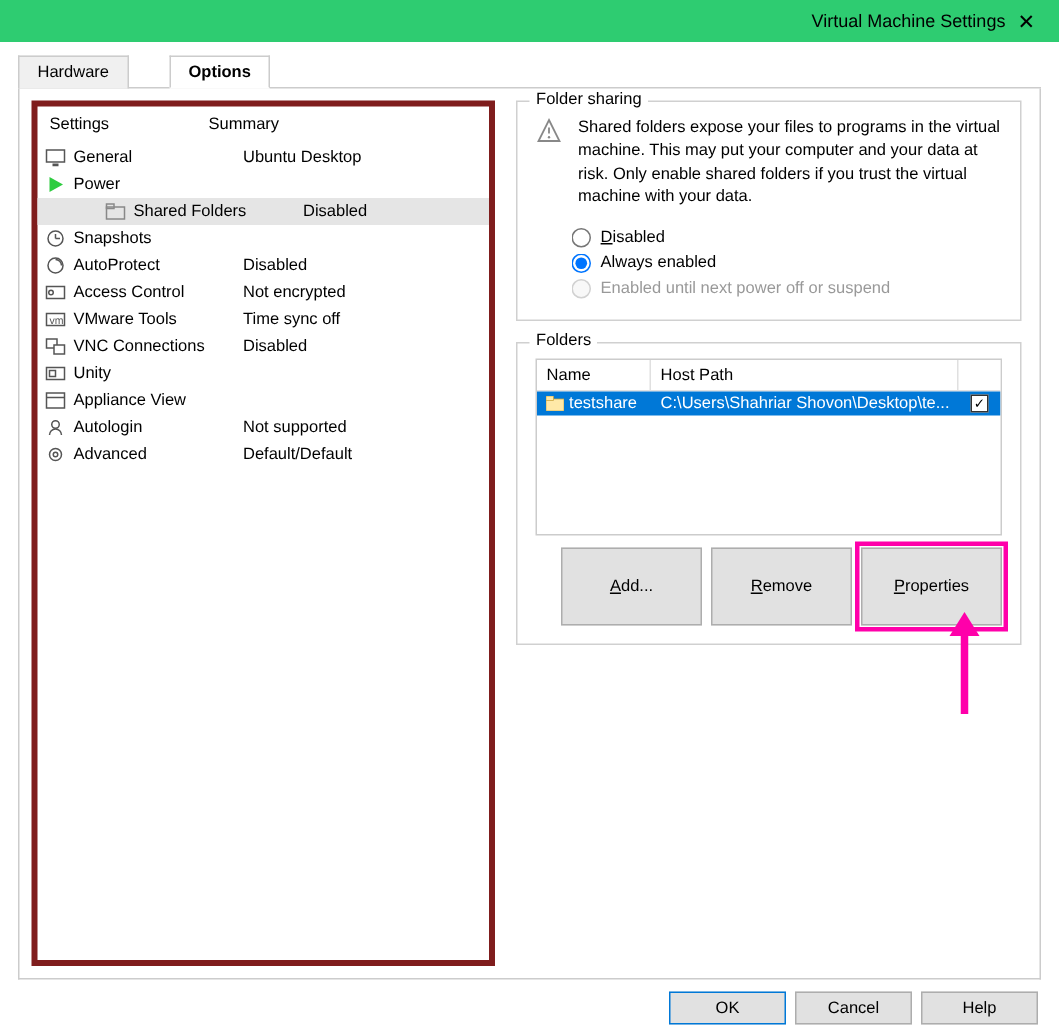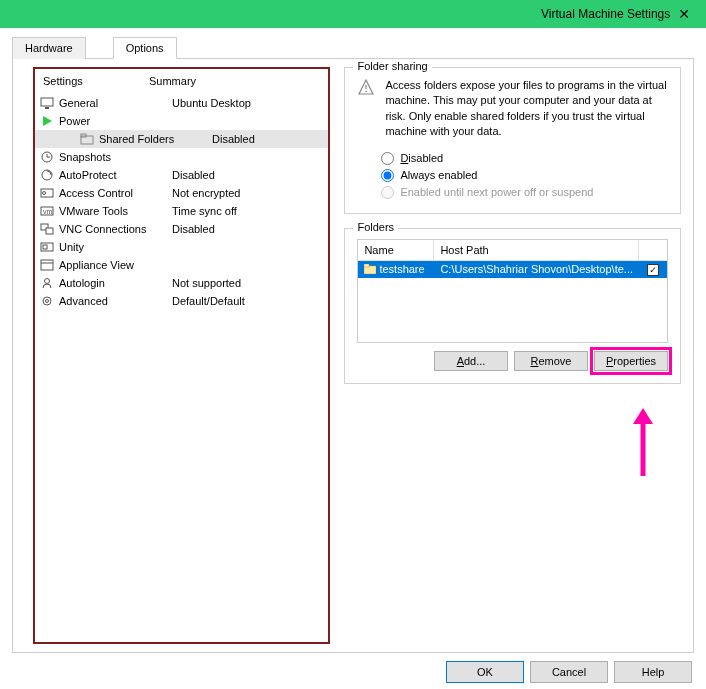--- a/index.html
+++ b/index.html
@@ -6,25 +6,25 @@
     body { font-family: "Segoe UI", Tahoma, sans-serif; font-size: 11px; background: #fff; width: 706px; height: 689px; overflow: hidden; }
     
     .titlebar { background: #2ecc71; height: 28px; display: flex; align-items: center; padding: 0 8px; color: #000; }
     .titlebar-text { flex: 1; font-size: 12px; text-align: right; }
     .titlebar-close { font-size: 14px; cursor: pointer; padding: 0 8px; }
     
     .content { padding: 8px 12px 0 12px; }
     
     .tabs { display: flex; border-bottom: 1px solid #ccc; gap: 25px; }
     .tab { padding: 4px 12px; border: 1px solid #ccc; border-bottom: none; background: #f0f0f0; cursor: pointer; margin-right: 2px; position: relative; top: 1px; }
-    .tab.active { background: #fff; border-bottom: 1px solid #fff; }
+    .tab.active { background: #fff; border-bottom: 1px solid #fff; font-weight: bold; }
     
     .panel { border: 1px solid #ccc; border-top: none; padding: 8px; display: flex; gap: 10px; height: 594px; }
     
-    .left-pane { width: 318px; border: 2px solid #7f1d1d; margin-left: 12px; }
+    .left-pane { width: 318px; border: 4px solid #7f1d1d; }
     .settings-header { display: flex; padding: 6px 4px; border-bottom: 1px solid transparent; }
     .settings-header .col1 { width: 110px; padding-left: 4px; }
     .settings-header .col2 { flex: 1; }
     
     .settings-row { display: flex; padding: 2px 4px; align-items: center; cursor: pointer; gap: 23px; }
     .settings-row.selected { background: #e5e5e5; padding-left: 44px; }
     .settings-row .icon { width: 16px; height: 14px; margin-right: 4px; display: inline-flex; align-items: center; justify-content: center; }
     .settings-row .col1 { width: 110px; display: flex; align-items: center; }
     .settings-row .col2 { flex: 1; }
     
@@ -35,35 +35,35 @@
     
     .warning-row { display: flex; gap: 10px; margin-bottom: 10px; }
     .warning-icon { flex-shrink: 0; }
     .warning-text { line-height: 1.4; }
     
     .radio-group { padding-left: 24px; }
     .radio-row { display: flex; align-items: center; padding: 2px 0; gap: 4px; }
     .radio-row.disabled { color: #999; }
     .radio-row input { margin-right: 2px; }
     
-    .folders-table { border: 1px solid #ccc; height: 104px; overflow: hidden; }
+    .folders-table { border: 1px solid #ccc; height: 118px; overflow: hidden; }
     .folders-thead { display: flex; background: #fff; border-bottom: 1px solid #e0e0e0; }
     .folders-th { padding: 4px 6px; border-right: 1px solid #e0e0e0; }
     .folders-th.name { width: 76px; }
     .folders-th.path { flex: 1; }
     .folders-th.chk { width: 28px; border-right: none; }
     .folders-row { display: flex; background: #0078d7; color: #fff; align-items: center; }
     .folders-td { padding: 2px 6px; }
     .folders-td.name { width: 76px; display: flex; align-items: center; gap: 3px; }
     .folders-td.path { flex: 1; overflow: hidden; white-space: nowrap; text-overflow: ellipsis; }
     .folders-td.chk { width: 28px; text-align: center; }
     .folder-icon-mini { display: inline-block; }
     
     .folder-buttons { display: flex; justify-content: flex-end; gap: 6px; margin-top: 8px; }
-    .btn { border: 1px solid #adadad; background: #e1e1e1; padding: 3px 0; width: 74px; text-align: center; cursor: pointer; font-size: 11px; }
+    .btn { border: 1px solid #adadad; background: #e1e1e1; padding: 19px 0; width: 94px; text-align: center; cursor: pointer; font-size: 11px; }
     .btn.highlighted { outline: 3px solid #ff00aa; outline-offset: 1px; }
     
     .bottom-buttons { display: flex; justify-content: flex-end; gap: 6px; padding: 8px 14px; }
     .bottom-buttons .btn { width: 78px; padding: 4px 0; }
     .bottom-buttons .btn.default { border-color: #0078d7; }
     
     .arrow-annotation { position: absolute; left: 628px; top: 408px; pointer-events: none; }
     
     svg { display: block; }
     .underline-char { text-decoration: underline; }
@@ -253,21 +253,21 @@
       <div class="fieldset">
         <span class="fieldset-legend">Folder sharing</span>
         <div class="warning-row">
           <span class="warning-icon">
               <svg width="18" height="18">
                 <polygon points="9,2 16,16 2,16" fill="none" stroke="#888" stroke-width="1.2"></polygon>
                 <line x1="9" y1="7" x2="9" y2="11" stroke="#888" stroke-width="1.2"></line>
                 <circle cx="9" cy="13.5" r="0.8" fill="#888"></circle>
               </svg>
             </span>
-          <div class="warning-text">Access folders expose your files to programs in the virtual machine. This may put your computer and your data at risk. Only enable shared folders if you trust the virtual machine with your data.</div>
+          <div class="warning-text">Shared folders expose your files to programs in the virtual machine. This may put your computer and your data at risk. Only enable shared folders if you trust the virtual machine with your data.</div>
         </div>
         <div class="radio-group">
           <label class="radio-row">
             <input type="radio" name="fs" style="">
             <span><span class="underline-char">D</span><span>isabled</span></span>
           </label>
           <label class="radio-row">
             <input type="radio" name="fs" checked="" style="">
             <span>Always enabled</span>
           </label>

